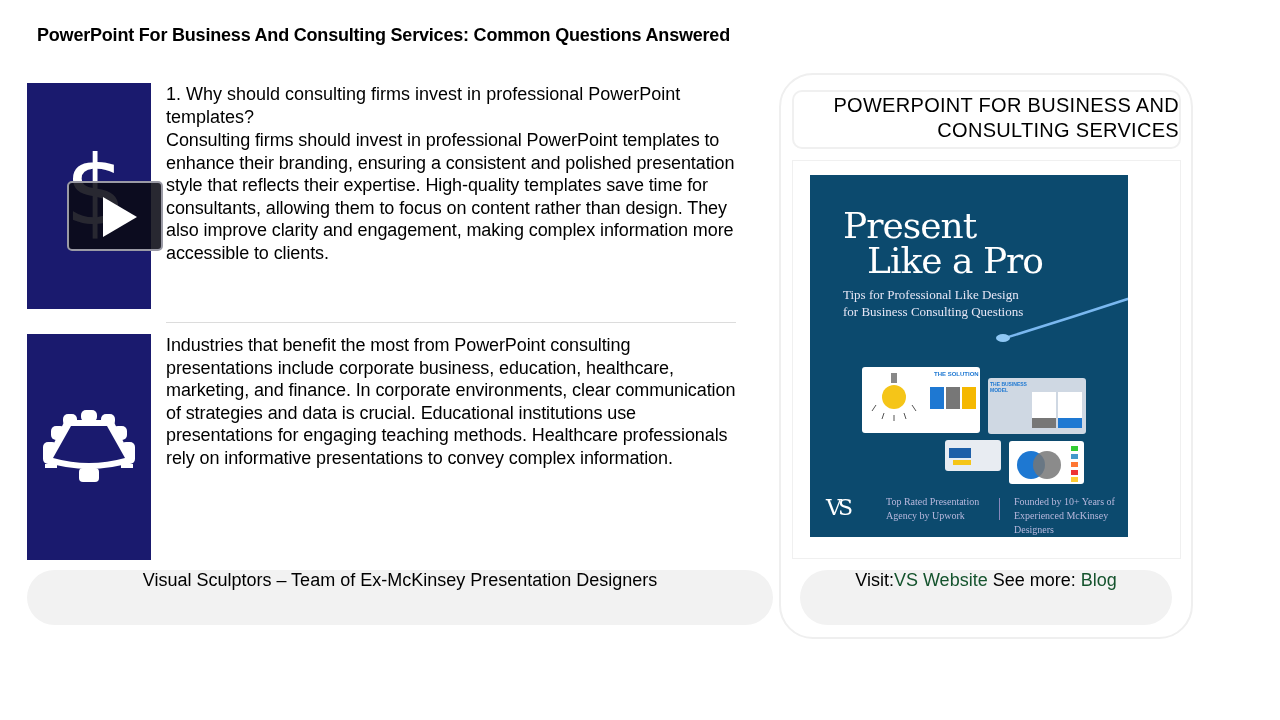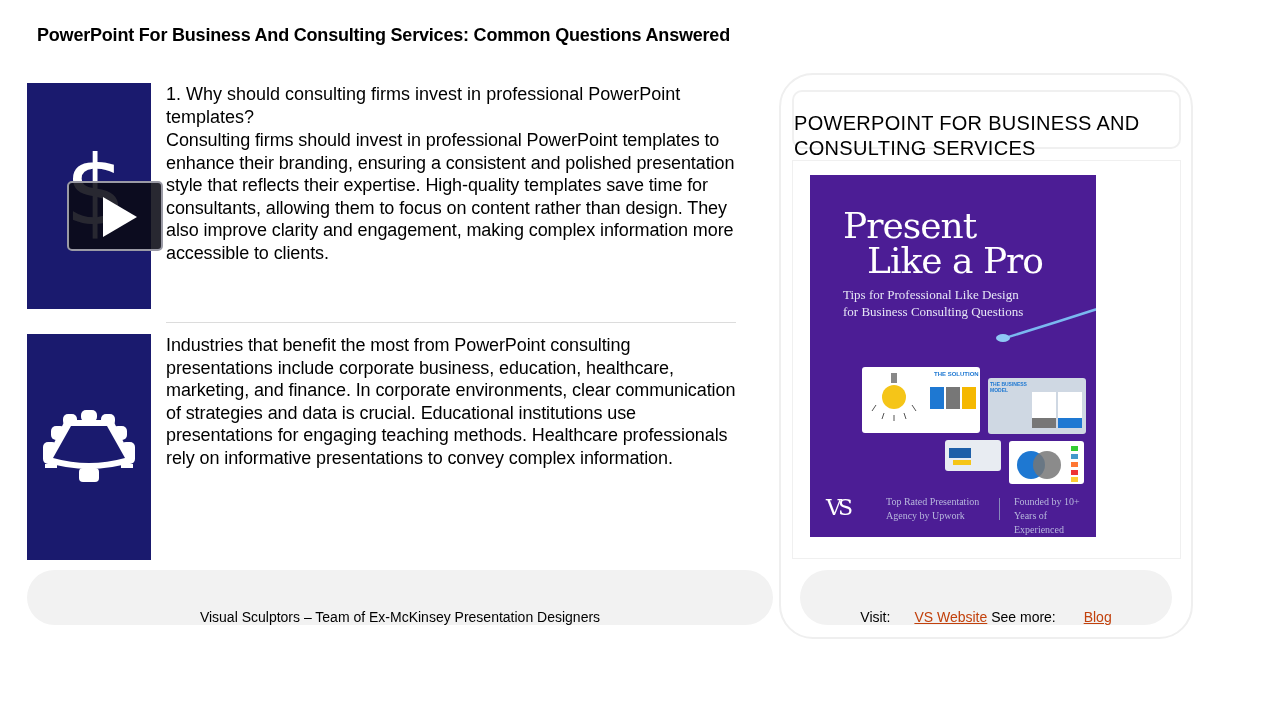--- a/index.html
+++ b/index.html
@@ -42,43 +42,43 @@
   .faq.f2 { top: 334px; }
   .faq h2 { font-size: 18px; font-weight: normal; line-height: 23px; }
   .faq p { font-weight: normal; letter-spacing: -0.1px; }
 
   .divider {
     position: absolute; left: 166px; top: 322px; width: 570px; height: 1px; background: #dcdcdc;
   }
 
   .pill {
     position: absolute; background: #f2f2f2; border-radius: 28px;
-    font-size: 14px; text-align: center; display: flex; align-items: flex-end; justify-content: center;
+    font-size: 18px; text-align: center; display: flex; align-items: flex-start; justify-content: center;
   }
   .pill.footer-left { left: 27px; top: 570px; width: 746px; height: 55px; }
   .pill.footer-right { left: 800px; top: 570px; width: 372px; height: 55px; }
-  .pill a { color: #c2410c; text-decoration: underline; cursor: pointer; margin-left: 24px; }
+  .pill a { color: #14532d; cursor: pointer; }
 
   .side-card {
     position: absolute; left: 779px; top: 73px; width: 414px; height: 566px;
     border: 2px solid #efefef; border-radius: 34px; background: #fff;
   }
   .side-header {
     position: absolute; left: 792px; top: 90px; width: 389px; height: 59px;
     border: 2px solid #f0f0f0; border-radius: 10px;
-    font-size: 20px; text-align: left; line-height: 25px; padding-top: 19px;
+    font-size: 20px; text-align: right; line-height: 25px; padding-top: 1px;
     letter-spacing: 0.3px;
   }
   .image-frame {
     position: absolute; left: 792px; top: 160px; width: 389px; height: 399px;
     border: 1px solid #f0f0f0;
   }
   .promo {
-    position: absolute; left: 810px; top: 175px; width: 286px; height: 362px;
-    background: #4c1d95; overflow: hidden; color: #fff;
+    position: absolute; left: 810px; top: 175px; width: 318px; height: 362px;
+    background: #0c4a6e; overflow: hidden; color: #fff;
   }
   .promo .h1 {
     position: absolute; left: 33px; top: 34px;
     font-family: "DejaVu Serif", serif; font-size: 36px; line-height: 34px; letter-spacing: -1px;
   }
   .promo .h1b { left: 57px; top: 69px; }
   .promo .sub {
     position: absolute; left: 33px; top: 111px;
     font-family: "Liberation Serif", serif; font-size: 13px; line-height: 17px; color: #e6e6f5;
   }

